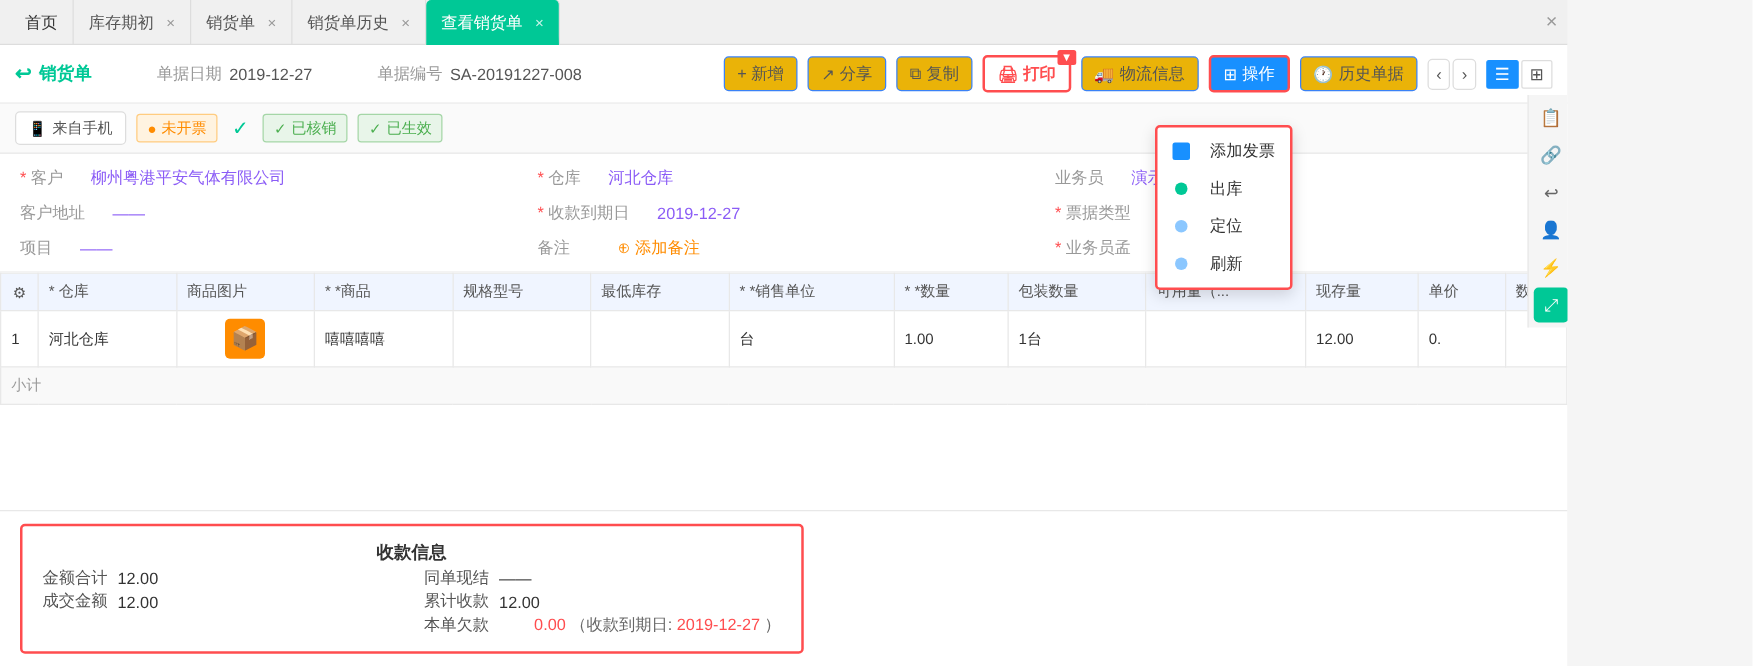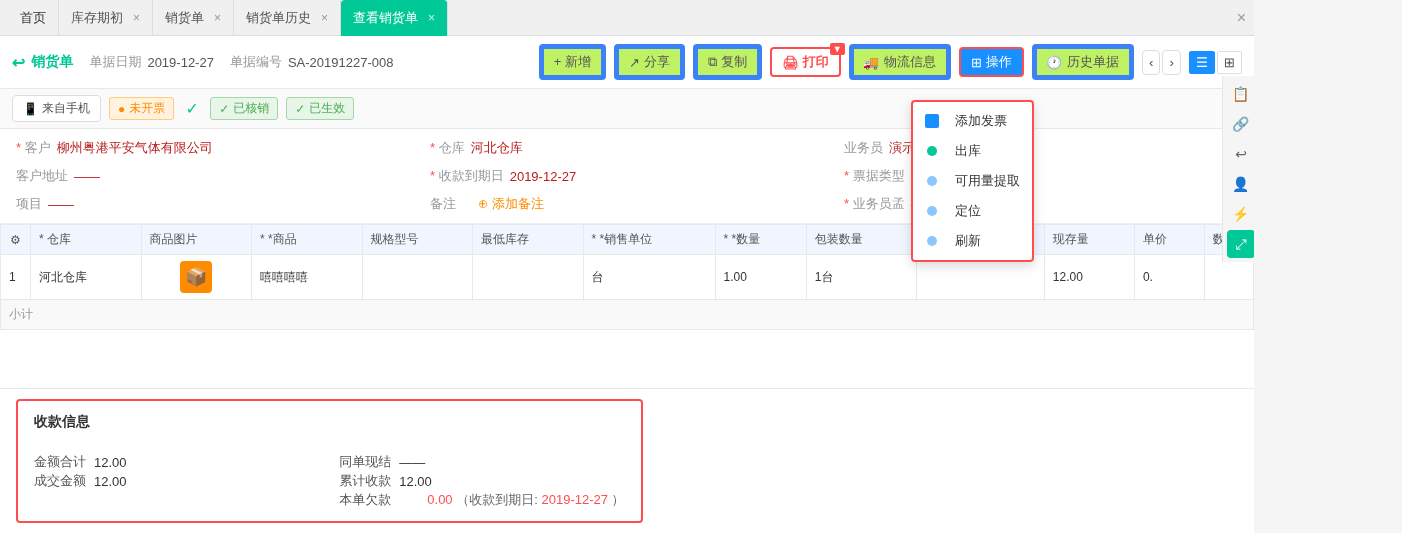--- a/index.html
+++ b/index.html
@@ -14,58 +14,58 @@
     .tab.highlighted .tab-close { color: rgba(255,255,255,0.8); }
     .tab-bar-close { margin-left: auto; color: #999; font-size: 16px; cursor: pointer; }
 
     
     .main { background: #fff; height: calc(533px - 36px); display: flex; flex-direction: column; position: relative; }
 
     
     .doc-header { display: flex; align-items: center; padding: 8px 12px; border-bottom: 1px solid #e8e8e8; gap: 16px; flex-wrap: wrap; }
     .doc-title { display: flex; align-items: center; gap: 6px; color: #00c896; font-weight: bold; font-size: 14px; }
     .doc-meta { display: flex; align-items: center; gap: 6px; color: #555; font-size: 13px; }
-    .doc-meta-label { color: #999; }
+    .doc-meta-label { color: #999; margin-left: 36px; }
     .doc-actions { margin-left: auto; display: flex; align-items: center; gap: 8px; }
-    .btn { display: flex; align-items: center; gap: 4px; padding: 4px 10px; border: 5px solid #3b82f6; border-radius: 4px; background: #bef264; cursor: pointer; font-size: 13px; color: #555; }
+    .btn { display: flex; align-items: center; gap: 4px; padding: 4px 10px; border: 1px solid #3b82f6; border-radius: 4px; background: #eab308; cursor: pointer; font-size: 13px; color: #555; }
     .btn-print { background: #fff; border: 2px solid #e55; color: #e55; font-weight: bold; }
     .nav-arrows { display: flex; gap: 2px; }
     .nav-arrow { padding: 4px 6px; border: 1px solid #ddd; border-radius: 4px; cursor: pointer; color: #555; background: #fff; }
 
     
     .toolbar { display: flex; align-items: center; padding: 6px 12px; border-bottom: 1px solid #e8e8e8; gap: 8px; background: #fafafa; }
     .toolbar-btn { display: flex; align-items: center; gap: 4px; padding: 4px 10px; border: 1px solid #ddd; border-radius: 4px; background: #fff; cursor: pointer; font-size: 12px; color: #555; }
     .status-tag { display: flex; align-items: center; gap: 4px; padding: 2px 8px; border-radius: 3px; font-size: 12px; }
     .status-unopen { background: #fff3e0; color: #ff8c00; border: 1px solid #ffcc80; }
     .status-approved { background: #e8f5e9; color: #4caf50; border: 1px solid #a5d6a7; }
     .status-effective { background: #e8f5e9; color: #4caf50; border: 1px solid #a5d6a7; }
 
     
     .form-section { padding: 10px 16px; display: grid; grid-template-columns: 1fr 1fr 1fr; gap: 10px 20px; border-bottom: 1px solid #f0f0f0; }
-    .form-row { display: flex; align-items: center; gap: 6px; }
+    .form-row { display: flex; align-items: center; gap: 22px; }
     .form-label { color: #999; font-size: 13px; white-space: nowrap; }
     .form-label.required::before { content: '* '; color: #ff4d4f; }
-    .form-value { color: #b91c1c; font-size: 13px; }
+    .form-value { color: #8b5cf6; font-size: 13px; }
     .form-value.link { color: #1890ff; cursor: pointer; margin-left: 16px; }
 
     
     .table-section { flex: 1; overflow: auto; border-bottom: 1px solid #e8e8e8; }
     table { width: 100%; border-collapse: collapse; font-size: 12px; }
     thead tr { background: #f0f5ff; }
     th { padding: 6px 8px; text-align: left; border: 1px solid #e8e8e8; color: #555; font-weight: normal; white-space: nowrap; }
     td { padding: 6px 8px; border: 1px solid #e8e8e8; color: #333; white-space: nowrap; }
     .th-settings { width: 30px; text-align: center; }
     tbody tr:nth-child(odd) { background: #fff; }
     tbody tr:nth-child(even) { background: #fafafa; }
     .subtotal-row td { background: #f9f9f9; color: #999; }
 
     
     .bottom-section { display: flex; padding: 10px 16px; gap: 20px; }
     .payment-info { border: 2px solid #ff4d4f; border-radius: 4px; padding: 12px 16px; min-width: 520px; }
-    .payment-title { font-weight: bold; font-size: 14px; margin-bottom: 22px; }
+    .payment-title { font-weight: bold; font-size: 14px; margin-bottom: 2px; text-align: center; }
     .payment-grid { display: grid; grid-template-columns: 1fr 1fr; gap: 1px 20px; }
     .payment-row { display: flex; align-items: center; gap: 8px; font-size: 13px; }
     .payment-label { color: #555; }
     .payment-value { color: #333; }
     .payment-value.red { color: #ff4d4f; margin-left: 28px; }
 
     
     .right-sidebar { position: absolute; right: 0; top: 40px; display: flex; flex-direction: column; gap: 2px; background: #f5f5f5; border-left: 1px solid #e8e8e8; padding: 4px; width: 32px; }
     .sidebar-icon { width: 28px; height: 28px; display: flex; align-items: center; justify-content: center; cursor: pointer; border-radius: 4px; color: #666; font-size: 14px; }
     .sidebar-icon.active { background: #00c896; color: #fff; }
@@ -308,24 +308,20 @@
       <div class="dropdown-item">
         <span style="display:inline-block;width:14px;height:14px;background:#1890ff;border-radius:2px;"></span>
         <span>添加发票</span>
       </div>
       <div class="dropdown-item">
         <span style="display:inline-block;width:10px;height:10px;background:#00c896;border-radius:50%;margin:0 2px;"></span>
         <span>出库</span>
       </div>
       <div class="dropdown-item">
         <span style="display:inline-block;width:10px;height:10px;background:#1890ff;border-radius:50%;margin:0 2px;opacity:0.5;"></span>
-        <span>可用量提取</span>
-      </div>
-      <div class="dropdown-item">
-        <span style="display:inline-block;width:10px;height:10px;background:#1890ff;border-radius:50%;margin:0 2px;opacity:0.5;"></span>
         <span>定位</span>
       </div>
       <div class="dropdown-item">
         <span style="display:inline-block;width:10px;height:10px;background:#1890ff;border-radius:50%;margin:0 2px;opacity:0.5;"></span>
         <span>刷新</span>
       </div>
     </div>
 
     <div class="right-sidebar">
       <div class="sidebar-icon">📋</div>

